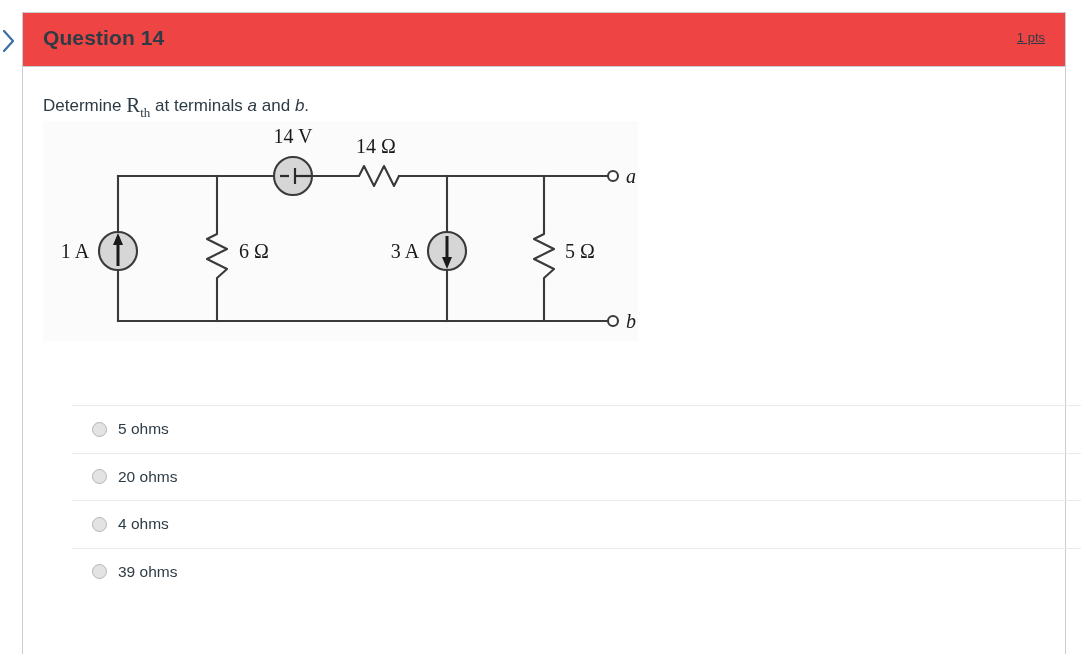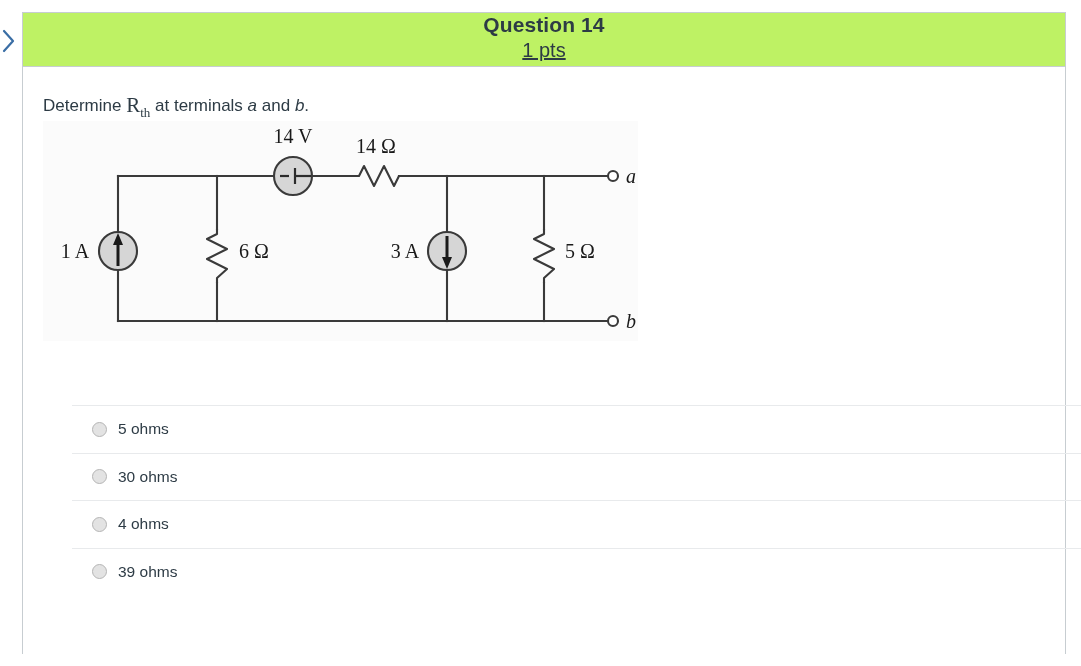--- a/index.html
+++ b/index.html
@@ -40,37 +40,36 @@
     top: 12px;
     width: 1044px;
     height: 642px;
     border: 1px solid #c7cdd1;
     border-bottom: none;
     background: #ffffff;
     box-sizing: border-box;
   }
   .question-header {
     height: 54px;
-    background: #bef264;
+    background: #ef4444;
     border-bottom: 1px solid #c7cdd1;
     display: flex;
     align-items: center;
     justify-content: space-between;
     padding: 0 20px 4px 20px;
     box-sizing: border-box;
-    flex-direction: column;
   }
   .question-title {
     font-size: 21px;
     font-weight: bold;
     color: #2d3b45;
     letter-spacing: .1px;
   }
   .question-points {
-    font-size: 20px;
+    font-size: 13px;
     color: #2d3b45;
     text-decoration: underline;
   }
 
   
   .question-body {
     padding: 24px 20px 0 20px;
   }
   .prompt {
     font-size: 17px;
@@ -226,21 +225,21 @@
 
     </div>
 
     <div class="answers">
       <div class="answer-row">
         <span class="radio"></span>
         <span class="answer-label">5 ohms</span>
       </div>
       <div class="answer-row">
         <span class="radio"></span>
-        <span class="answer-label">30 ohms</span>
+        <span class="answer-label">20 ohms</span>
       </div>
       <div class="answer-row">
         <span class="radio"></span>
         <span class="answer-label">4 ohms</span>
       </div>
       <div class="answer-row">
         <span class="radio"></span>
         <span class="answer-label">39 ohms</span>
       </div>
     </div>

